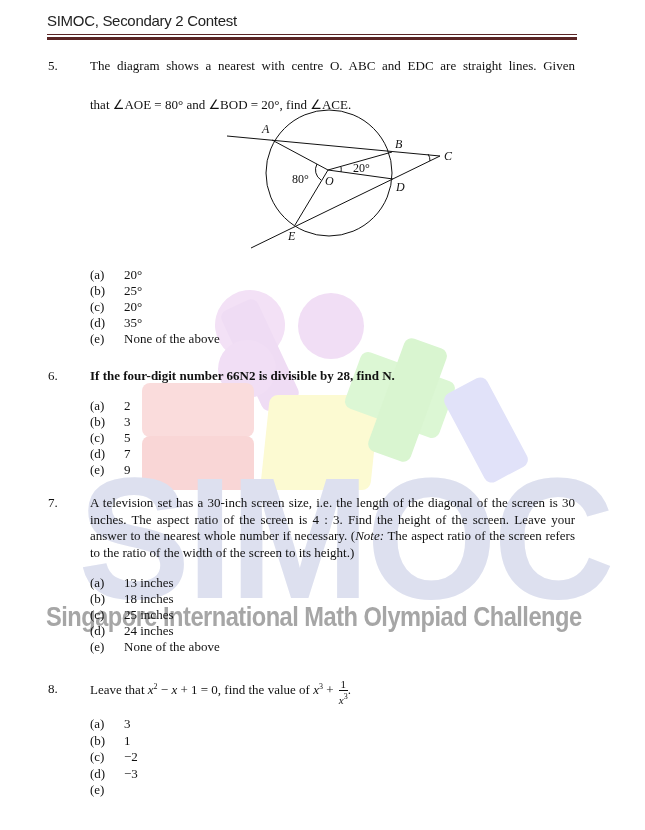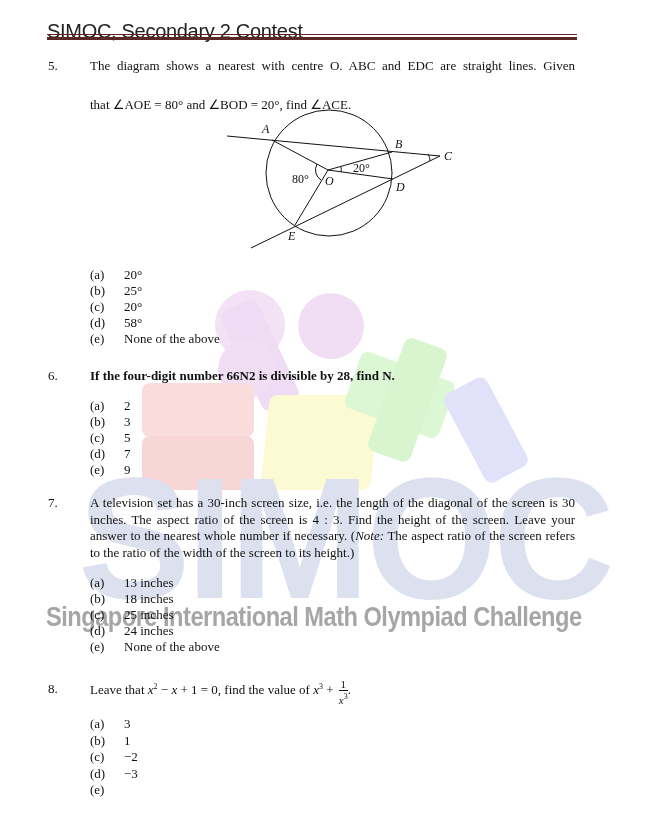--- a/index.html
+++ b/index.html
@@ -1,20 +1,20 @@
 <!DOCTYPE html>
 <html><head>
 <meta charset="utf-8">
 <style>
   html, body { margin:0; padding:0; background:#ffffff; }
   body { width:645px; height:830px; position:relative; overflow:hidden;
          font-family:"Liberation Serif", serif; color:#111; }
   .abs { position:absolute; }
   .header-title { left:47px; top:12px; font-family:"Liberation Sans", sans-serif;
-        font-size:20px; color:#222; letter-spacing:-0.3px;margin-top:8px; }
+        font-size:15px; color:#222; letter-spacing:-0.3px; }
   .rule-thin { left:47px; top:34px; width:530px; height:1px; background:#5a2626; }
   .rule-thick { left:47px; top:36.5px; width:530px; height:3.5px; background:#5a2626; }
 
   
   .wm { z-index:0; }
   .wm-simoc { left:78px; top:452px; font-family:"Liberation Sans", sans-serif; font-weight:bold;
       font-size:172px; line-height:172px; color:#dde0ef; letter-spacing:-4px; transform:scaleX(0.98); transform-origin:left; }
   .wm-sub { left:46px; top:601px; font-family:"Liberation Sans", sans-serif; font-weight:bold;
       font-size:27.5px; color:#a6a6a6; letter-spacing:-0.6px; transform:scaleX(0.86); transform-origin:left; white-space:nowrap; }
   .blk { position:absolute; border-radius:8px; }
@@ -92,21 +92,21 @@
     <div class="opt">
         <span class="lbl">(b)</span>
         <span>25°</span>
       </div>
     <div class="opt">
         <span class="lbl">(c)</span>
         <span>20°</span>
       </div>
     <div class="opt">
         <span class="lbl">(d)</span>
-        <span>58°</span>
+        <span>35°</span>
       </div>
     <div class="opt">
         <span class="lbl">(e)</span>
         <span>None of the above</span>
       </div>
   </div>
 </div>
 
 <div class="content">
   <div class="qnum" style="left:48px;top:368px;">6.</div>

